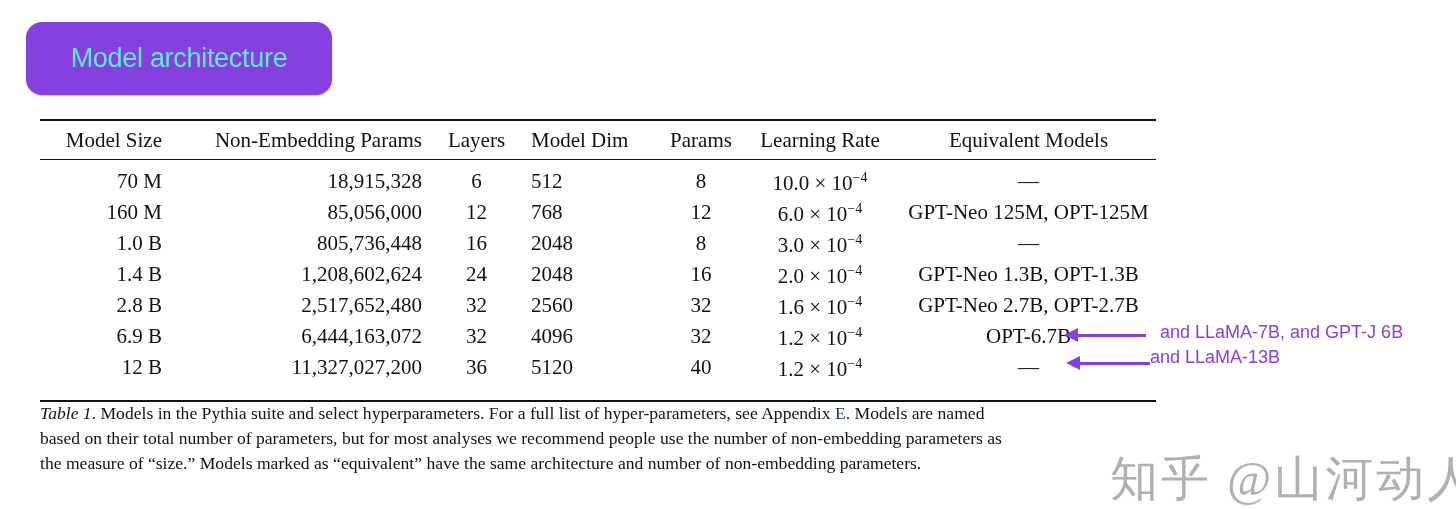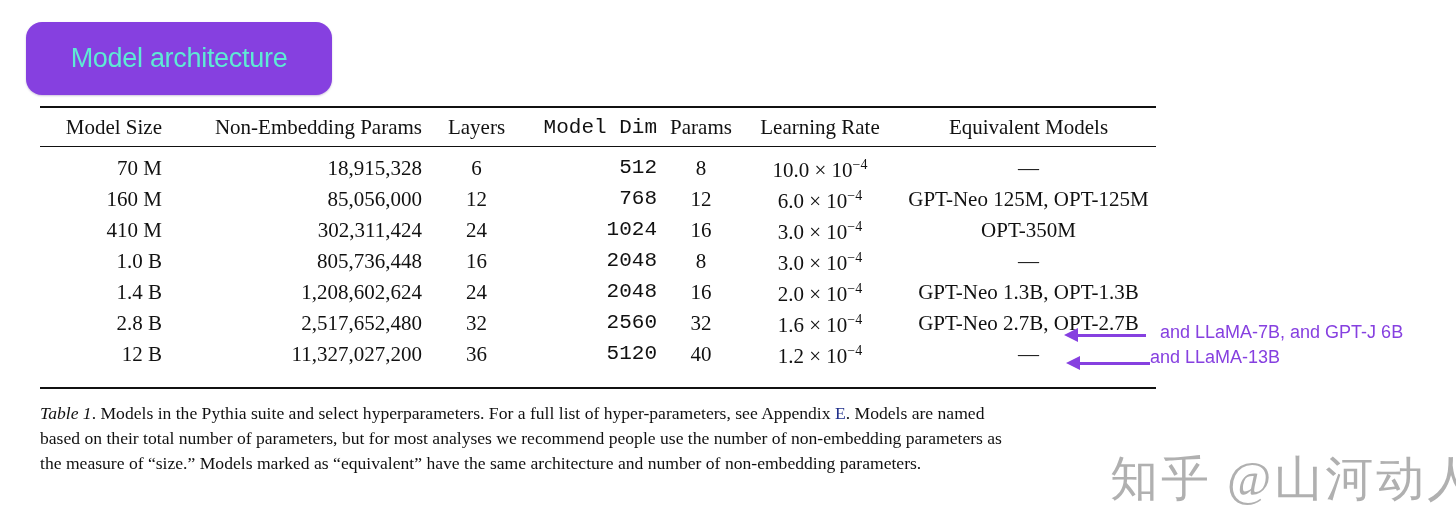--- a/index.html
+++ b/index.html
@@ -10,32 +10,32 @@
     .badge {
       position: absolute; left: 26px; top: 22px; width: 306px; height: 73px;
       background: #8640e0; border-radius: 16px;
       box-shadow: 0 1px 2px rgba(60,20,120,0.25);
       display: flex; align-items: center; justify-content: center;
     }
     .badge span {
       color: #5eead4; font-family: "Liberation Sans", "DejaVu Sans", sans-serif;
       font-size: 27px; letter-spacing: -0.3px;
     }
-    .table-wrap { position: absolute; left: 40px; top: 106px; width: 1116px; }
+    .table-wrap { position: absolute; left: 40px; top: 119px; width: 1116px; }
     table { border-collapse: collapse; width: 1116px; font-size: 21px; }
     thead tr { border-top: 2px solid #111; border-bottom: 1.3px solid #111; }
     tbody tr:last-child { border-bottom: 2px solid #111; }
     th { font-weight: normal; height: 38px; padding: 0 6px; white-space: nowrap; }
     td { height: 26.6px; padding: 0 6px; white-space: nowrap; line-height: 26px; }
     tbody tr:first-child td { padding-top: 5px; }
     tbody tr:last-child td { padding-bottom: 18px; }
     .c0 { width: 116px; text-align: right; }
     .c1 { width: 248px; text-align: right; }
     .c2 { width: 85px; text-align: center; }
-    .c3 { width: 126px; text-align: right; font-family: Liberation Mono, monospace; }
+    .c3 { width: 126px; text-align: left; }
     .c4 { width: 64px; text-align: center; }
     .c5 { width: 150px; text-align: center; }
     .c6 { text-align: center; }
     th.c0 { text-align: right; }
     th.c1 { text-align: right; }
     sup { font-size: 14px; vertical-align: 8px; }
     .arrow { position: absolute; height: 3px; background: #8640e0; }
     .arrow::before {
       content: ""; position: absolute; left: -12px; top: -6px;
       border-right: 14px solid #8640e0; border-top: 7.5px solid transparent; border-bottom: 7.5px solid transparent;
@@ -89,29 +89,20 @@
       <tr>
         <td class="c0">160 M</td>
         <td class="c1">85,056,000</td>
         <td class="c2">12</td>
         <td class="c3">768</td>
         <td class="c4">12</td>
         <td class="c5"><span>6.0 × 10</span><sup>−4</sup></td>
         <td class="c6">GPT-Neo 125M, OPT-125M</td>
       </tr>
       <tr>
-        <td class="c0">410 M</td>
-        <td class="c1">302,311,424</td>
-        <td class="c2">24</td>
-        <td class="c3">1024</td>
-        <td class="c4">16</td>
-        <td class="c5"><span>3.0 × 10</span><sup>−4</sup></td>
-        <td class="c6">OPT-350M</td>
-      </tr>
-      <tr>
         <td class="c0">1.0 B</td>
         <td class="c1">805,736,448</td>
         <td class="c2">16</td>
         <td class="c3">2048</td>
         <td class="c4">8</td>
         <td class="c5"><span>3.0 × 10</span><sup>−4</sup></td>
         <td class="c6">—</td>
       </tr>
       <tr>
         <td class="c0">1.4 B</td>
@@ -123,20 +114,29 @@
         <td class="c6">GPT-Neo 1.3B, OPT-1.3B</td>
       </tr>
       <tr>
         <td class="c0">2.8 B</td>
         <td class="c1">2,517,652,480</td>
         <td class="c2">32</td>
         <td class="c3">2560</td>
         <td class="c4">32</td>
         <td class="c5"><span>1.6 × 10</span><sup>−4</sup></td>
         <td class="c6">GPT-Neo 2.7B, OPT-2.7B</td>
+      </tr>
+      <tr>
+        <td class="c0">6.9 B</td>
+        <td class="c1">6,444,163,072</td>
+        <td class="c2">32</td>
+        <td class="c3">4096</td>
+        <td class="c4">32</td>
+        <td class="c5"><span>1.2 × 10</span><sup>−4</sup></td>
+        <td class="c6">OPT-6.7B</td>
       </tr>
       <tr>
         <td class="c0">12 B</td>
         <td class="c1">11,327,027,200</td>
         <td class="c2">36</td>
         <td class="c3">5120</td>
         <td class="c4">40</td>
         <td class="c5"><span>1.2 × 10</span><sup>−4</sup></td>
         <td class="c6">—</td>
       </tr>

